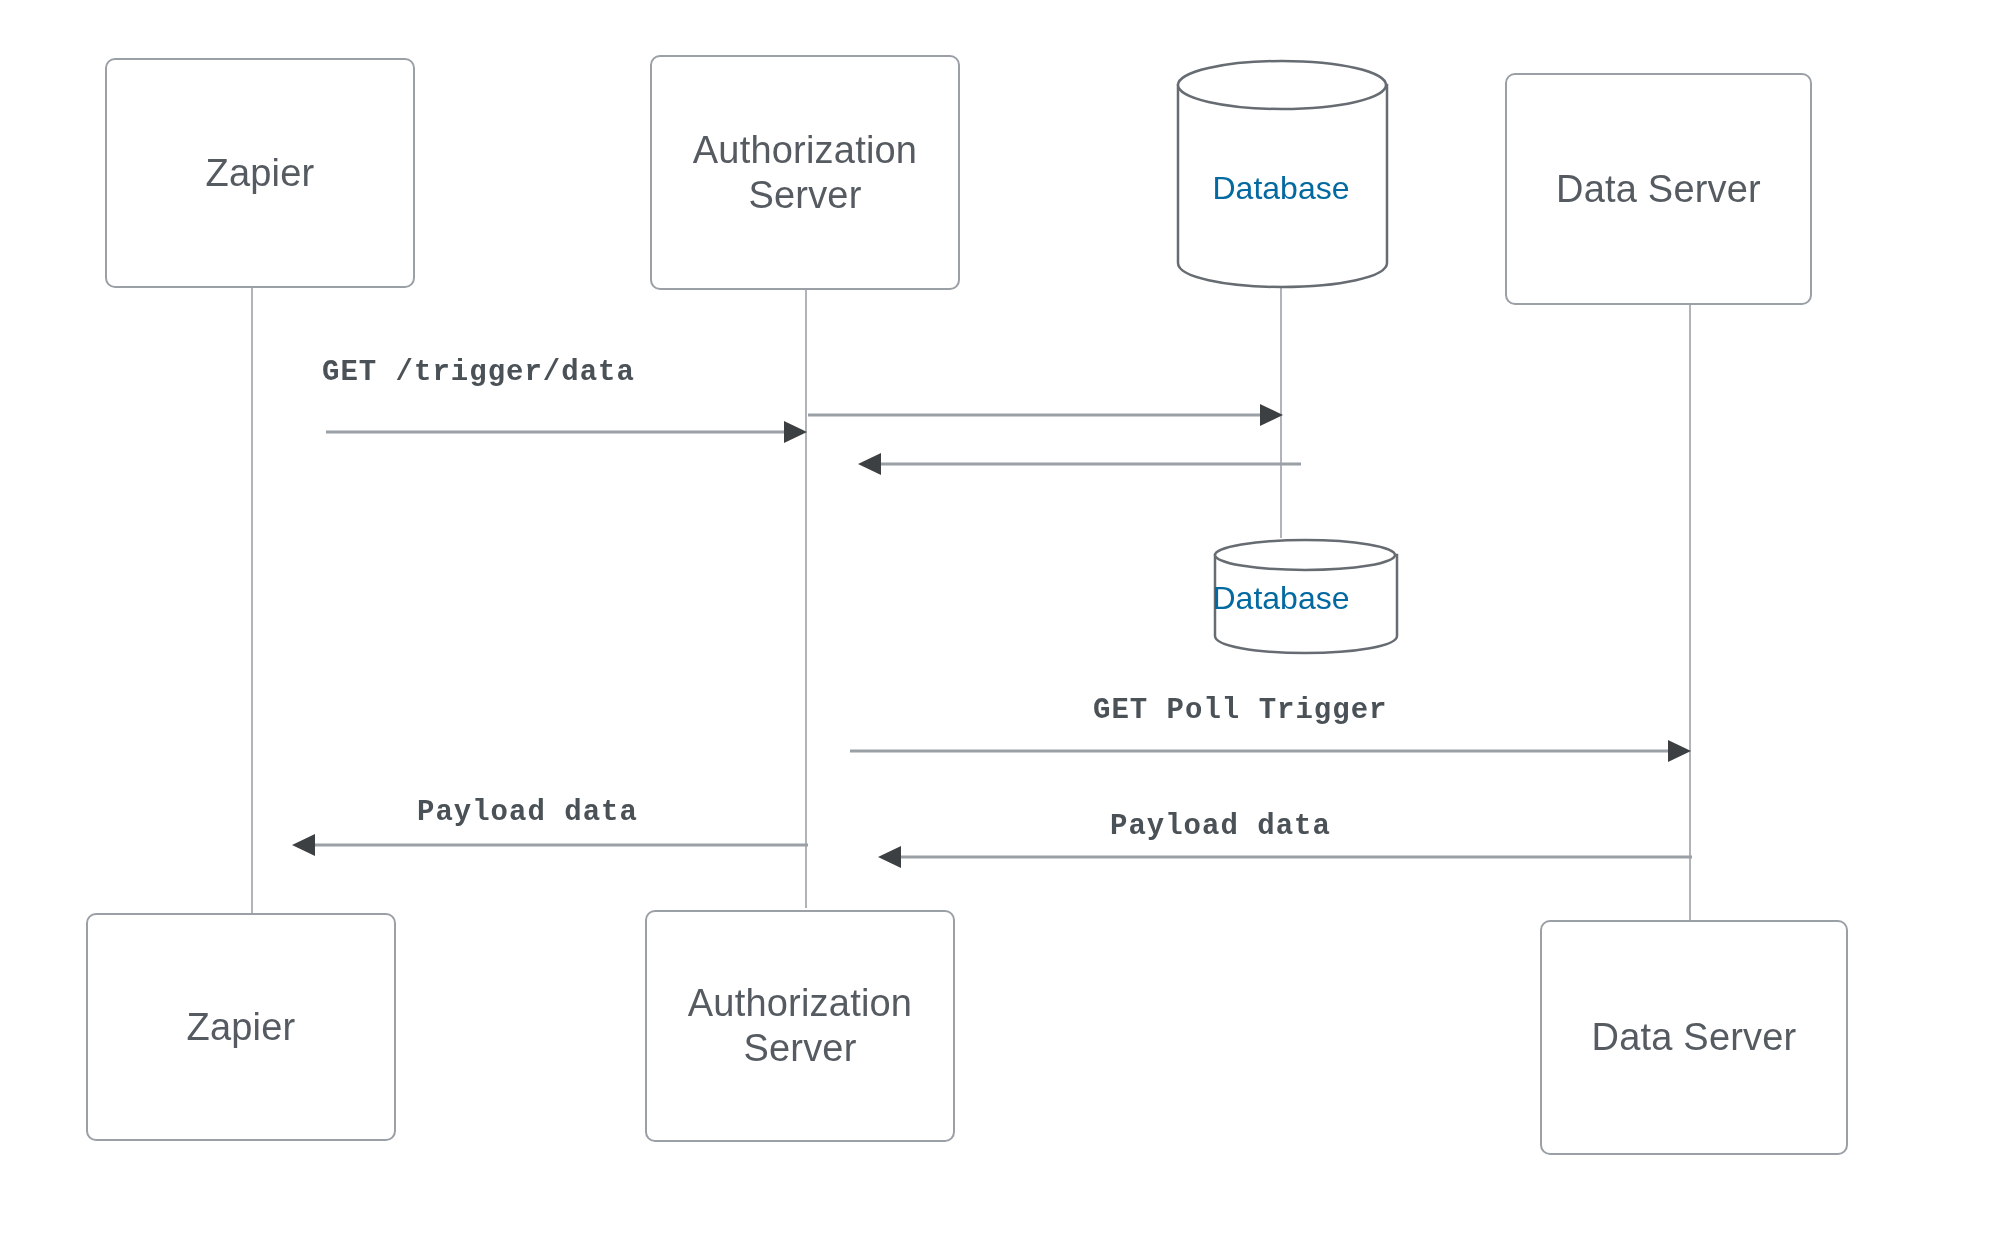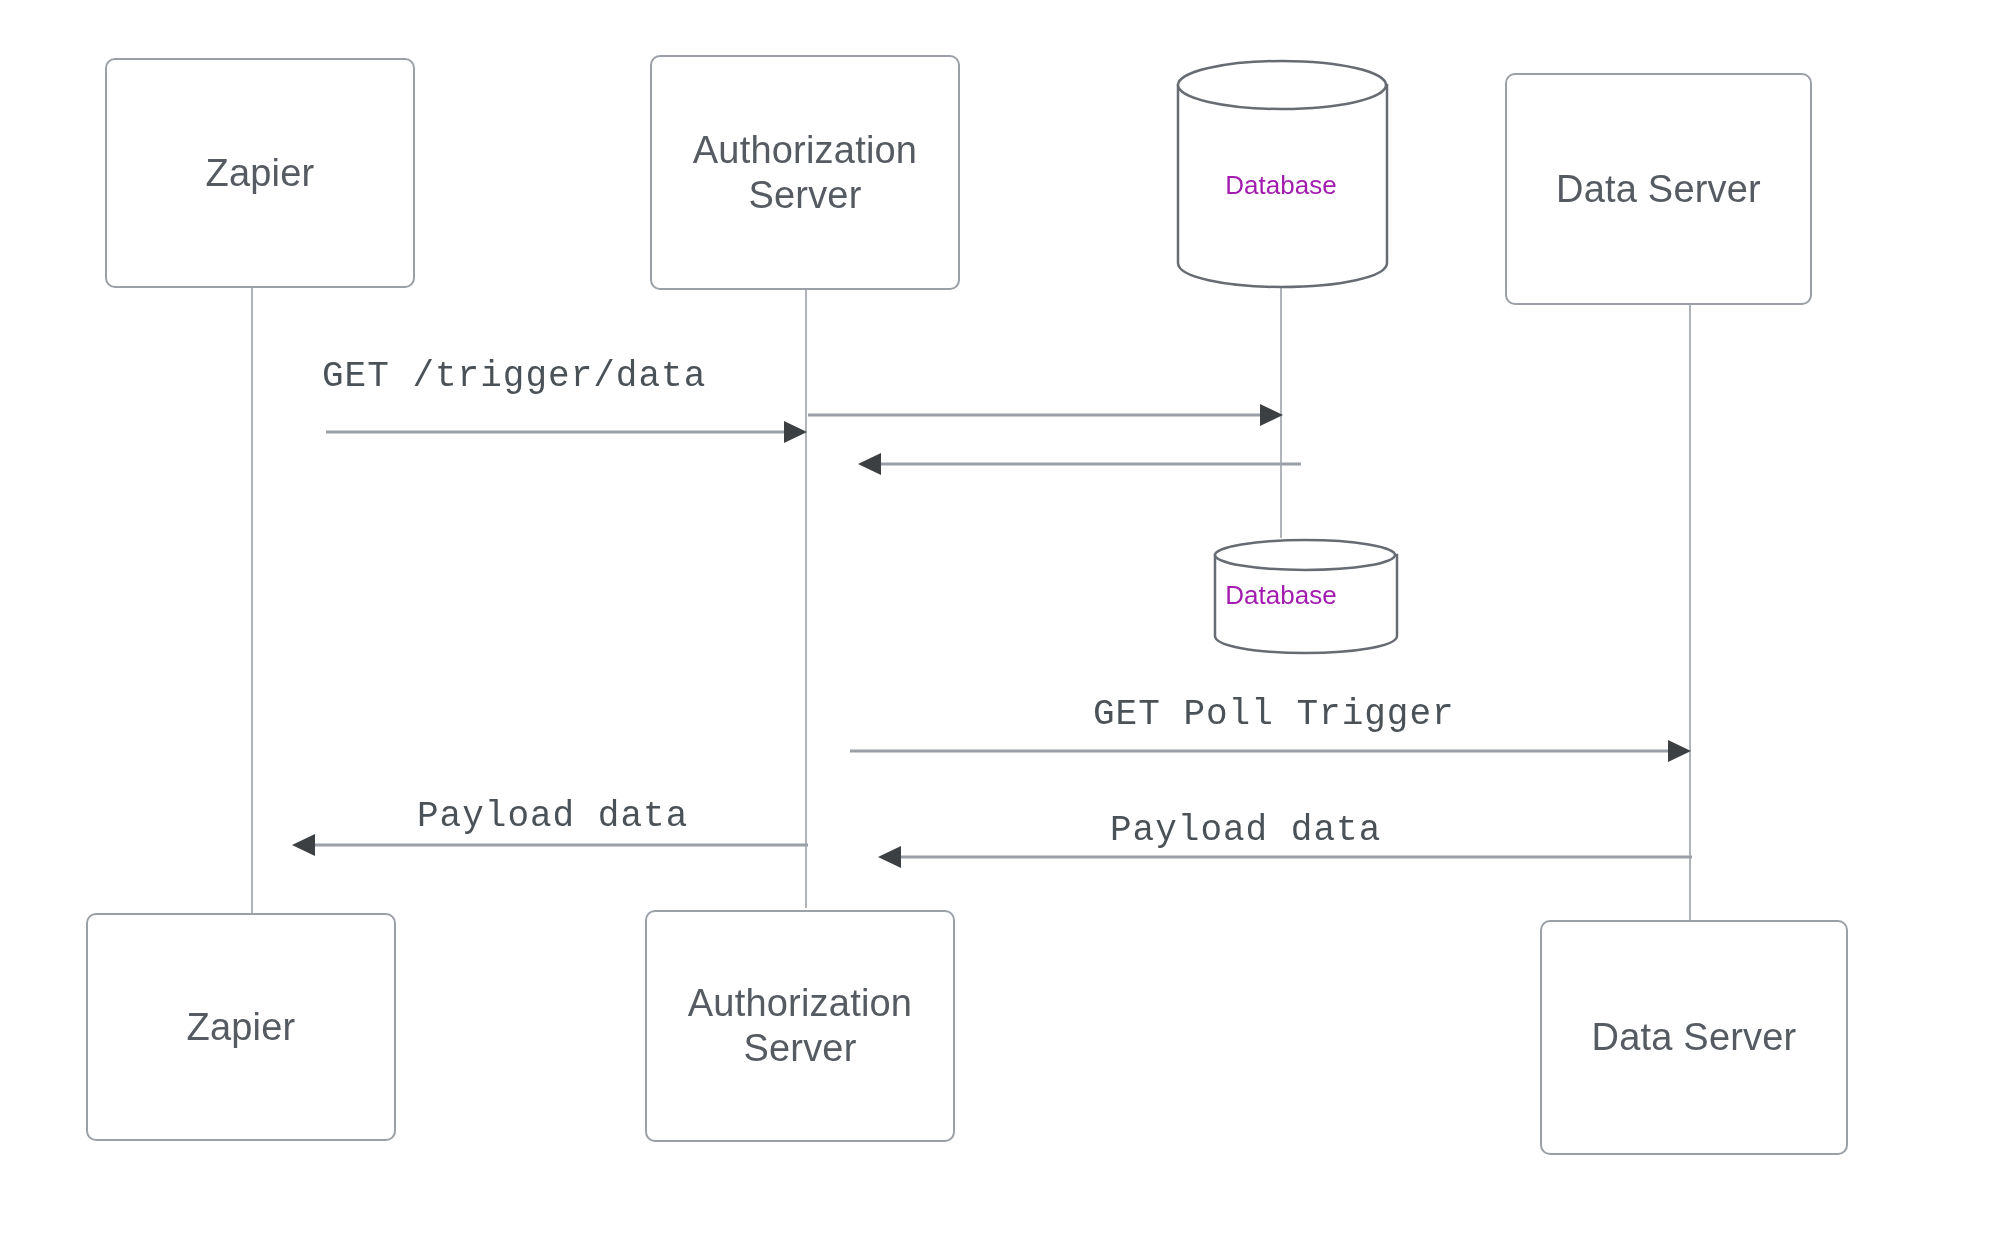--- a/index.html
+++ b/index.html
@@ -34,23 +34,24 @@
   }
   .lifeline {
     position: absolute;
     width: 2px;
     background: #b0b4b8;
   }
   .msg-label {
     position: absolute;
     color: #4b5257;
     font-family: "Liberation Mono", monospace;
-    font-size: 36px;
+    font-size: 29px;
     letter-spacing: 1px;
     white-space: nowrap;
+    font-weight: bold;
   }
   .arrow-svg {
     position: absolute;
     overflow: visible;
   }
   .arrow-line {
     stroke: #9aa0a6;
     stroke-width: 3;
     fill: none;
   }
@@ -66,23 +67,23 @@
     stroke: #666c72;
     stroke-width: 2.5;
   }
   .db-top {
     fill: #ffffff;
     stroke: #666c72;
     stroke-width: 2.5;
   }
   .db-label {
     position: absolute;
-    color: #a21caf;
+    color: #0369a1;
     font-family: "Liberation Sans", sans-serif;
-    font-size: 26px;
+    font-size: 32px;
     white-space: nowrap;
     transform: translateX(-50%);
     text-align: left;
   }
 </style>
 </head>
 <body>
 
 <div id="canvas">
 

